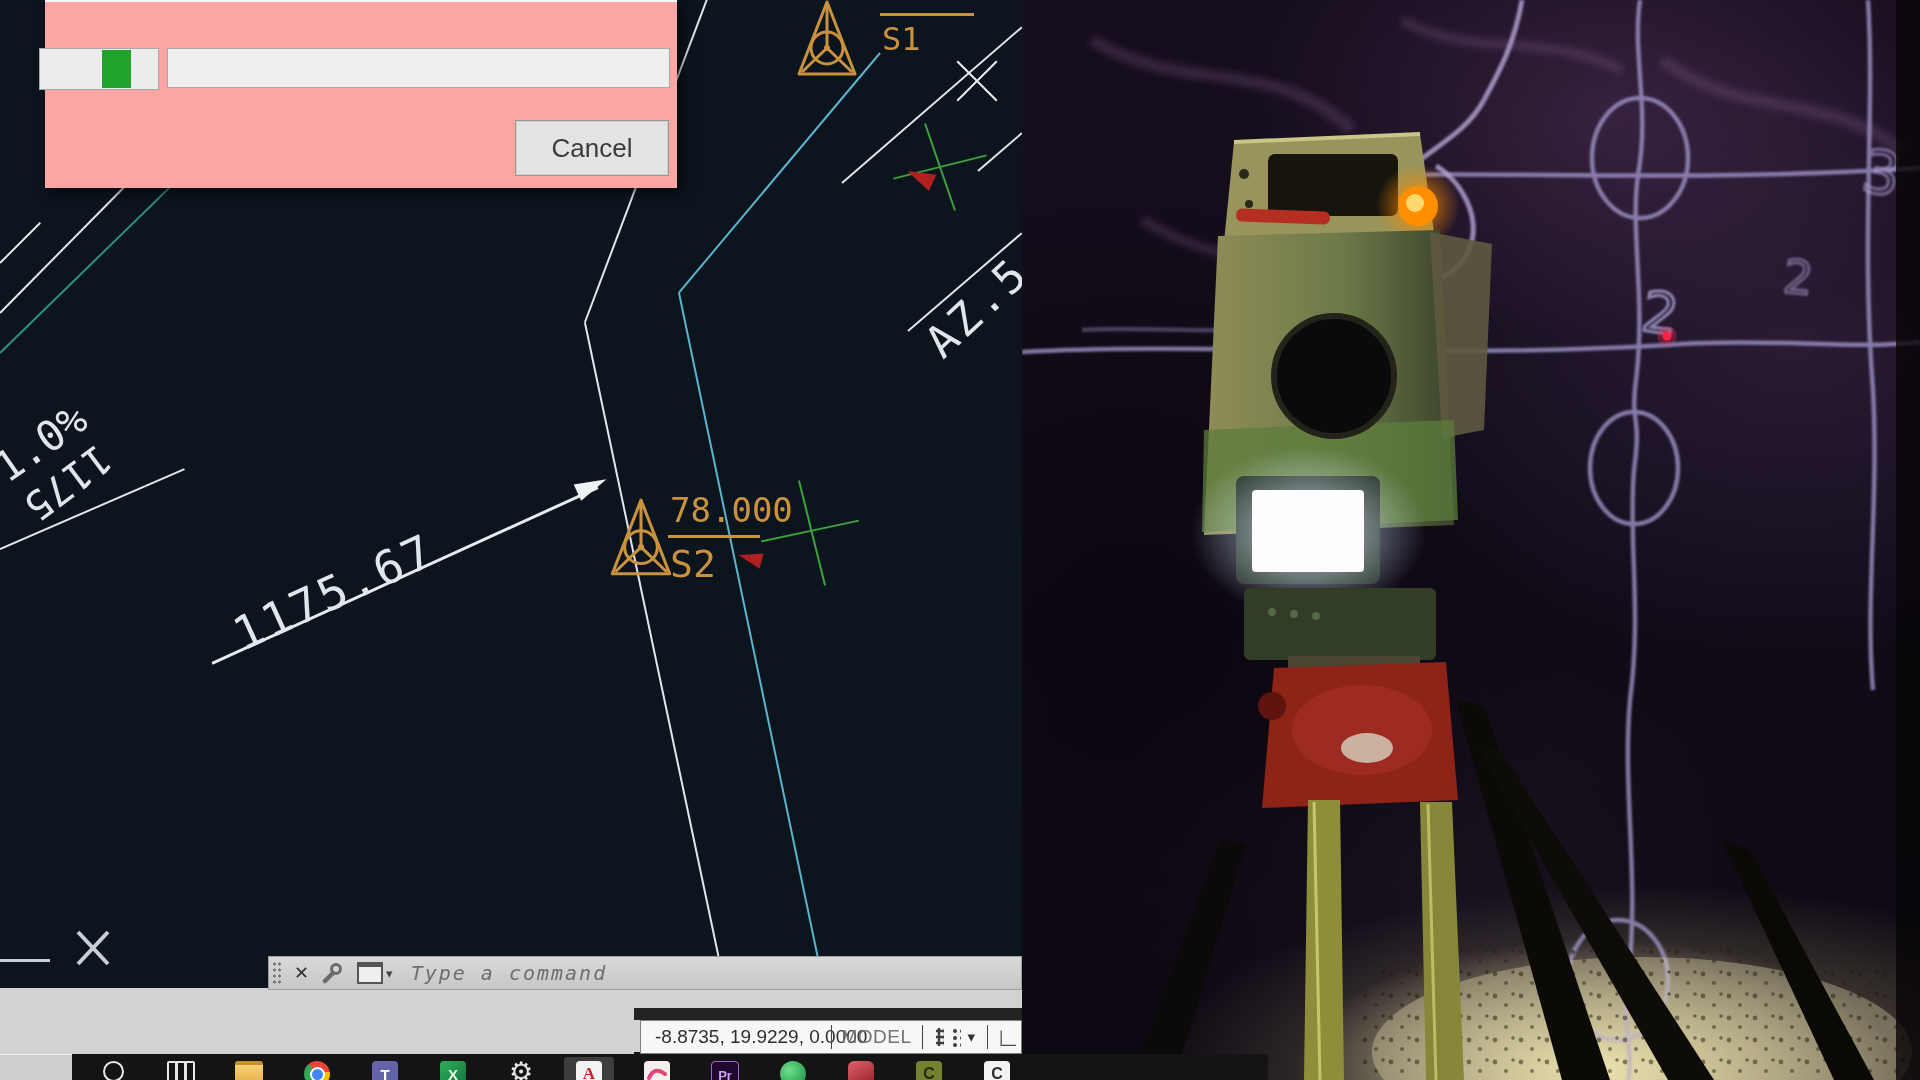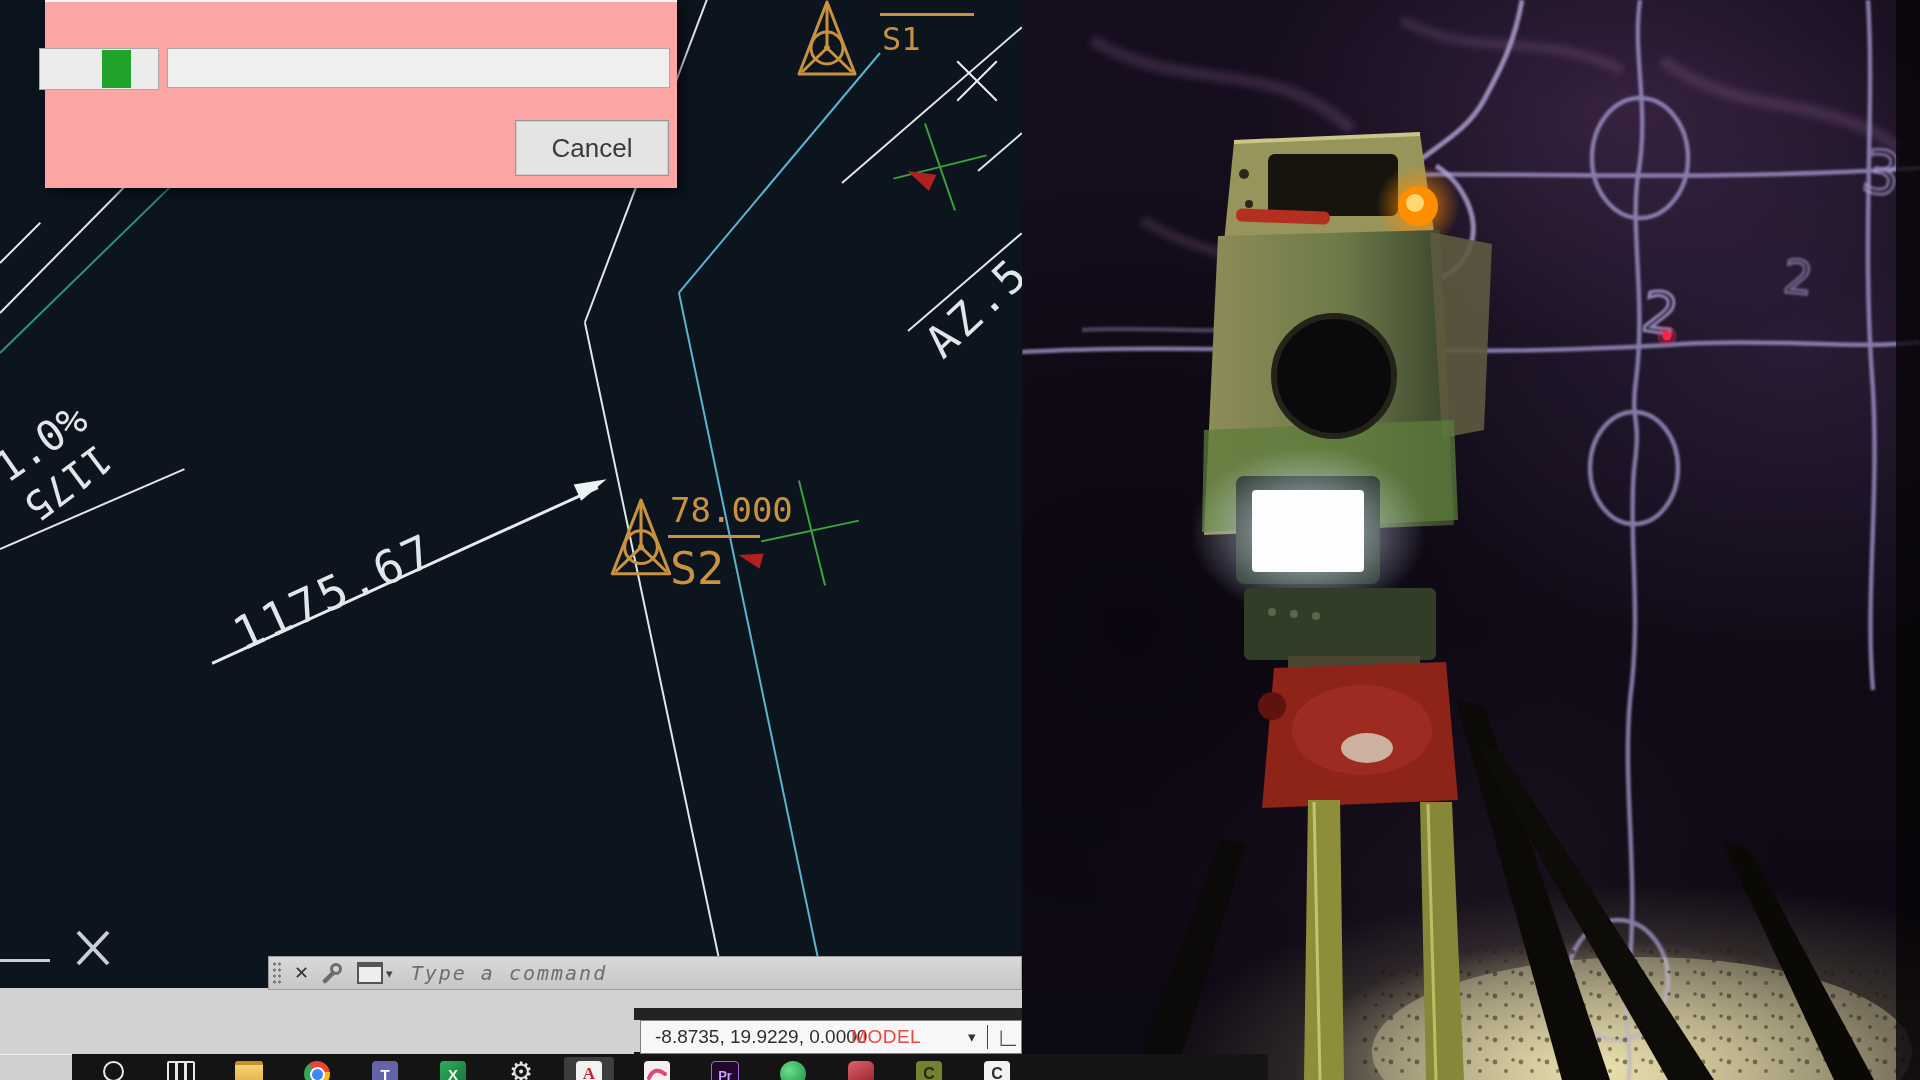--- a/index.html
+++ b/index.html
@@ -29,21 +29,21 @@
   #cmdtext{margin-left:18px;font-family:"DejaVu Sans Mono",monospace;font-style:italic;
            font-size:20px;color:#6e6e6e;letter-spacing:2px;}
   
   #bottomgray{left:0;top:988px;width:1022px;height:70px;background:#d2d2d2;z-index:10;}
   #statusdarkTop{left:634px;top:1008px;width:388px;height:12px;background:#232323;z-index:11;}
   #statusdarkBot{left:634px;top:1052px;width:388px;height:6px;background:#161616;z-index:11;}
   #statusstrip{left:640px;top:1020px;width:382px;height:34px;background:#f7f7f7;border:1px solid #7f7f7f;
                display:flex;align-items:center;z-index:12;box-sizing:border-box;}
   .sep{width:1px;height:24px;background:#444;margin:0 8px;}
   #coords{margin-left:14px;width:168px;text-align:right;font-size:19px;color:#2e2e2e;white-space:nowrap;}
-  #modelbtn{font-size:19px;color:#ef4444;letter-spacing:.5px;padding:0 12px;}
+  #modelbtn{font-size:19px;color:#737373;letter-spacing:.5px;padding:0 2px;}
   .stIcon{display:inline-block;margin:0 3px;}
   
   #tbLeftSliver{left:0;top:1054px;width:72px;height:26px;background:#cfcfcf;border-top:1px solid #ededed;z-index:15;}
   #taskbar{left:72px;top:1054px;width:1196px;height:26px;background:#141414;overflow:hidden;z-index:15;
            display:flex;align-items:flex-start;}
   .tbi{position:relative;width:38px;height:40px;margin-top:7px;margin-left:30px;flex:none;
        display:flex;justify-content:center;}
   .tbi:first-child{margin-left:22px;}
   .hl{position:absolute;left:-6px;top:-4px;width:50px;height:30px;background:#3d3d3d;border-radius:3px;}
   .sq{width:26px;height:26px;border-radius:4px;display:flex;align-items:center;justify-content:center;
@@ -118,21 +118,21 @@
       <svg width="62" height="86" viewBox="0 0 60 84" style="position:absolute;left:0;top:6px;">
         <g stroke="#c8923e" stroke-width="3" fill="none" stroke-linejoin="round">
           <path d="M30,4 L58,76 L2,76 Z"></path>
           <circle cx="30" cy="50" r="16"></circle>
           <path d="M30,50 L30,6 M30,50 L5,74 M30,50 L55,74"></path>
         </g>
         <circle cx="30" cy="50" r="3" fill="#c8923e"></circle>
       </svg>
       <div class="orgtxt" style="left:60px;top:0;font-size:34px;">78.000</div>
       <div class="abs" style="left:58px;top:45px;width:92px;height:2.5px;background:#c8923e;"></div>
-      <div class="orgtxt" style="left:60px;top:52px;font-size:45px;">S2</div>
+      <div class="orgtxt" style="left:60px;top:52px;font-size:38px;">S2</div>
     </div>
 
     <div class="abs" style="left:0;top:959px;width:50px;height:3px;background:#c9ced6;"></div>
     <svg width="44" height="44" style="position:absolute;left:72px;top:924px;">
       <path d="M6,8 L36,40 M36,8 L6,40" stroke="#c9ced6" stroke-width="4" fill="none"></path>
     </svg>
   </div>
 
   <div id="dialog" class="abs">
     <div class="trough" style="left:-6px;top:46px;width:118px;height:40px;"></div>

